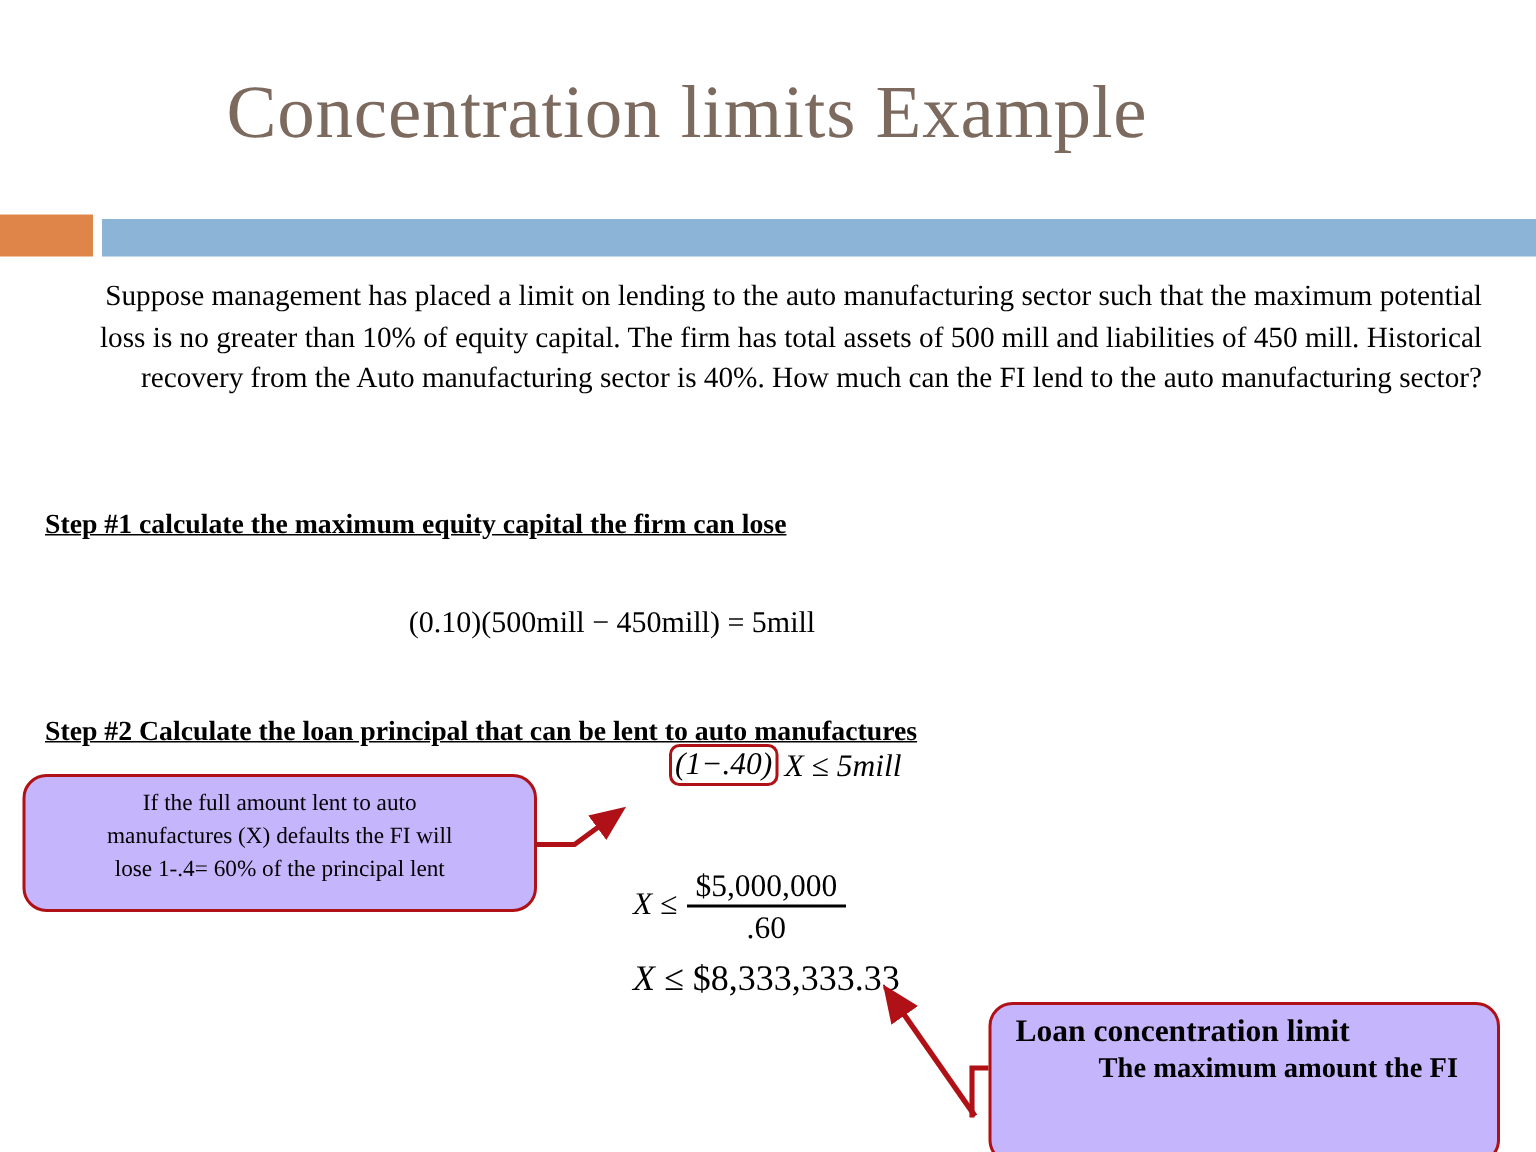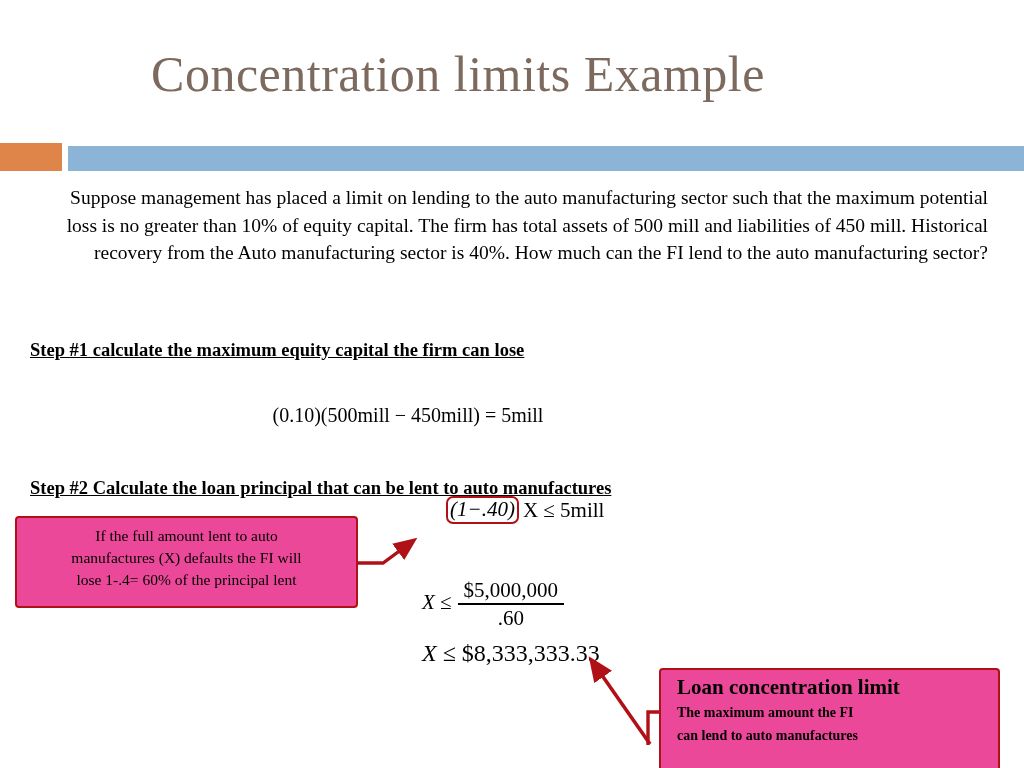--- a/index.html
+++ b/index.html
@@ -71,21 +71,21 @@
   #step1-heading { left: 30px; top: 340px; }
   #step2-heading { left: 30px; top: 478px; }
 
   
   .equation {
     position: absolute;
     font-family: "Liberation Serif", "DejaVu Serif", serif;
     font-size: 21px;
     white-space: nowrap;
   }
-  .mvar { }
+  .mvar { font-style: italic; }
 
   #eq-step1 {
     left: 0;
     top: 404px;
     width: 816px;
     text-align: center;
     font-size: 20px;
   }
 
   #eq-line1 {
@@ -142,22 +142,22 @@
     left: 422px;
     top: 640px;
     font-size: 24px;
   }
   #eq-line3 .lhs { font-style: italic; }
 
   
   .callout {
     position: absolute;
     border: 2.5px solid #b01116;
-    border-radius: 4px;
-    background: #ec4899;
+    border-radius: 16px;
+    background: #c4b5fd;
     box-sizing: border-box;
   }
   #callout-left {
     left: 15px;
     top: 516px;
     width: 343px;
     height: 92px;
     text-align: center;
     font-size: 15.5px;
     line-height: 22px;
@@ -169,22 +169,23 @@
     width: 341px;
     height: 108px;
     padding: 4px 26px 0 16px;
     font-weight: bold;
   }
   #callout-right .title-line {
     font-size: 21px;
     line-height: 27px;
   }
   #callout-right .sub-line {
-    font-size: 14px;
+    font-size: 19px;
     line-height: 23px;
+    text-align: right;
   }
 
   
   #arrow-layer {
     position: absolute;
     left: 0;
     top: 0;
     width: 1024px;
     height: 768px;
     pointer-events: none;
@@ -227,21 +228,20 @@
 
 <div id="callout-left" class="callout">
   <div>If the full amount lent to auto</div>
   <div>manufactures (X) defaults the FI will</div>
   <div>lose 1-.4= 60% of the principal lent</div>
 </div>
 
 <div id="callout-right" class="callout">
   <div class="title-line">Loan concentration limit</div>
   <div class="sub-line">The maximum amount the FI</div>
-  <div class="sub-line">can lend to auto manufactures</div>
 </div>
 
 <svg id="arrow-layer" viewBox="0 0 1024 768">
   <defs>
     <marker id="arrowhead-left" markerWidth="7" markerHeight="7" refX="5.4" refY="3" orient="auto">
       <polygon points="0,0 7,3 0,6" fill="#b01116"></polygon>
     </marker>
     <marker id="arrowhead-right" markerWidth="7" markerHeight="7" refX="5.4" refY="3" orient="auto">
       <polygon points="0,0 7,3 0,6" fill="#b01116"></polygon>
     </marker>

